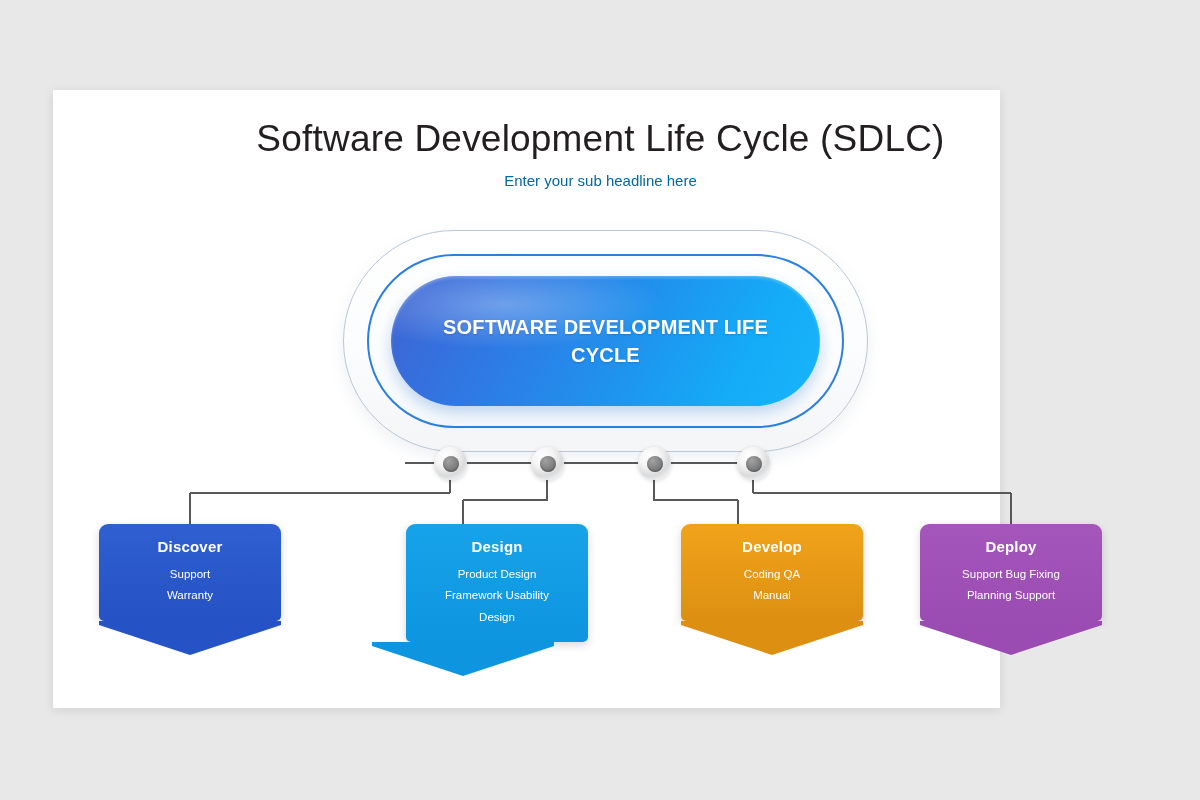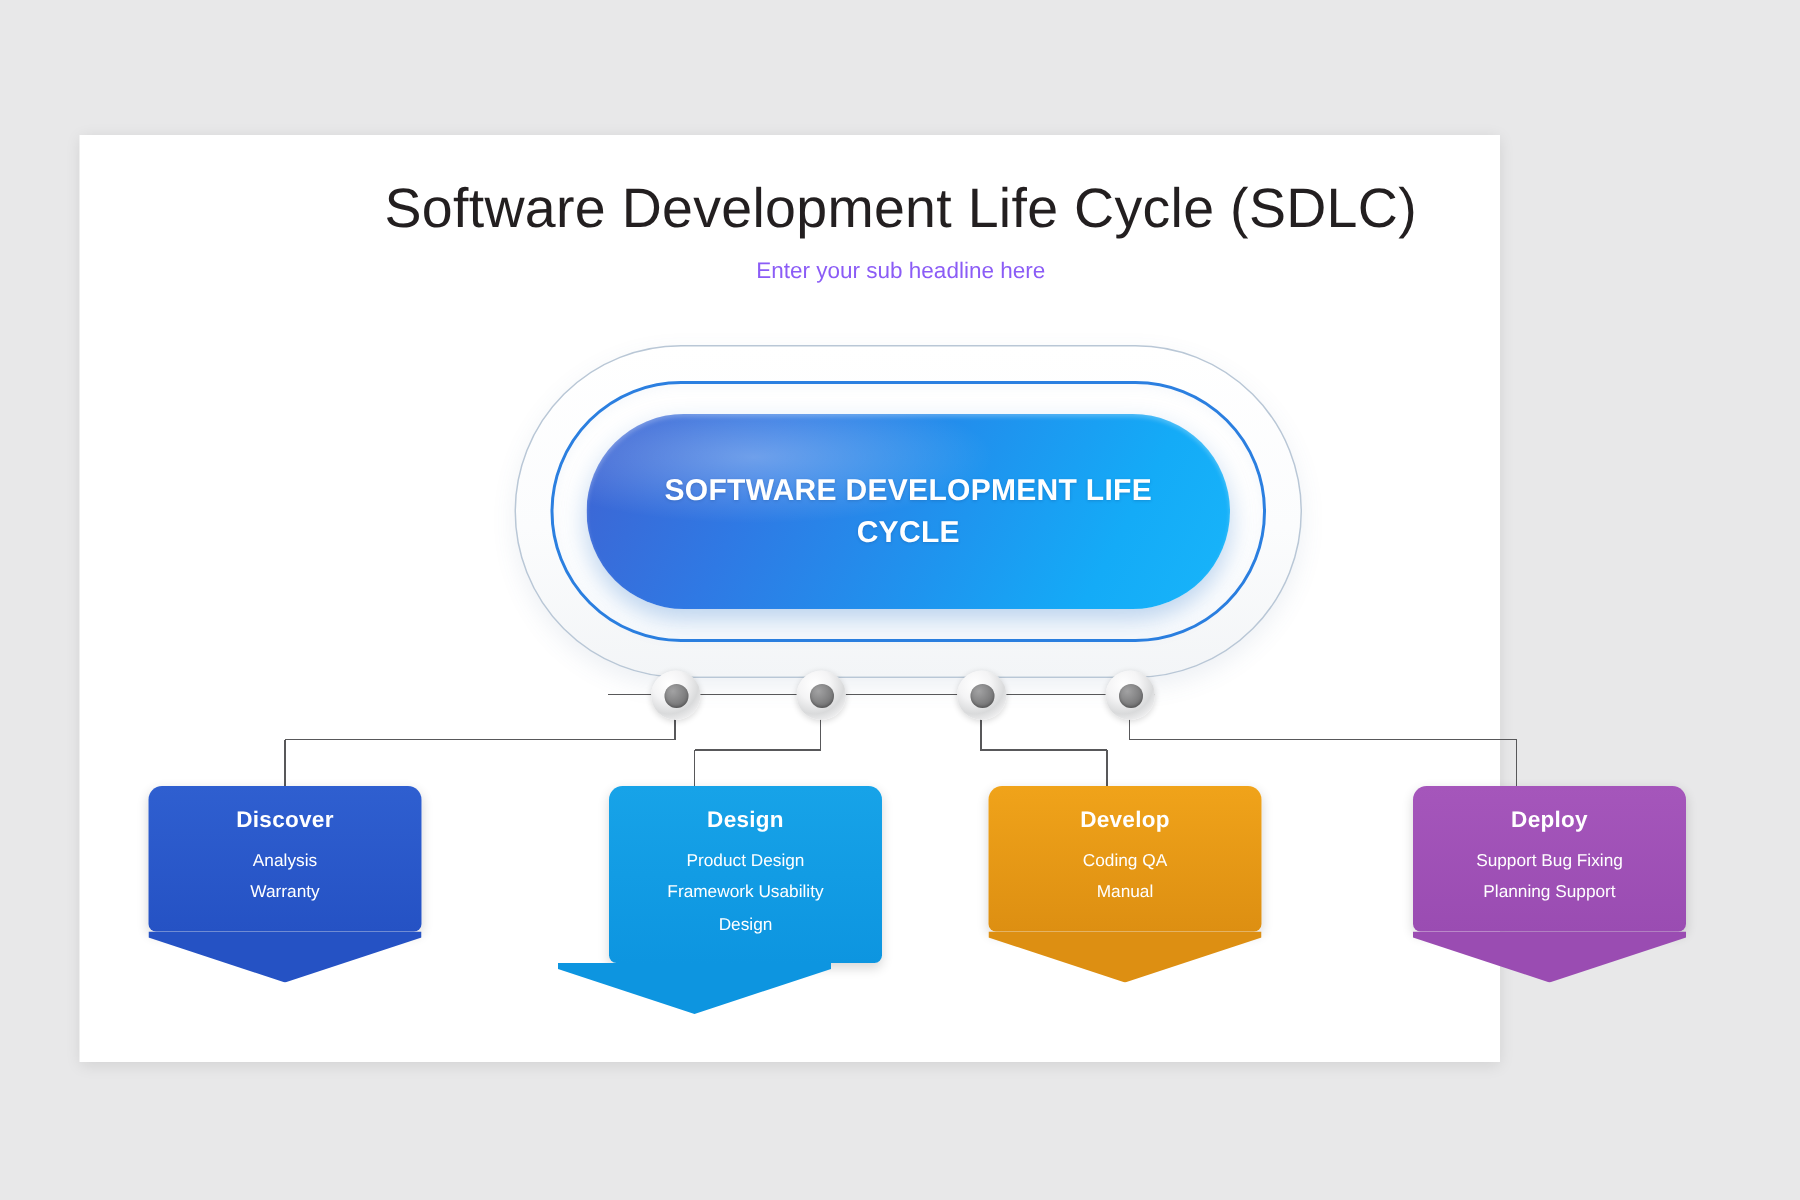--- a/index.html
+++ b/index.html
@@ -40,21 +40,21 @@
     white-space: nowrap;
   }
   #subtitle {
     position: absolute;
     left: 0;
     top: 82px;
     width: 1095px;
     text-align: center;
     font-size: 15px;
     font-weight: 400;
-    color: #8b5cf6;
+    color: #0369a1;
   }
 
   
   #pill-assembly {
     position: absolute;
     left: 290px;
     top: 140px;
     width: 525px;
     height: 235px;
   }
@@ -222,21 +222,21 @@
   </svg>
 
   <div class="node-sphere" style="left:381px; top:357px;"></div>
   <div class="node-sphere" style="left:478px; top:357px;"></div>
   <div class="node-sphere" style="left:585px; top:357px;"></div>
   <div class="node-sphere" style="left:684px; top:357px;"></div>
 
   <div class="card" style="left:46px; top:434px;">
     <div class="card-body" style="background:linear-gradient(180deg,#2f5fd0 0%,#2552c4 100%);">
       <div class="card-title">Discover</div>
-      <div class="card-line">Analysis</div>
+      <div class="card-line">Support</div>
       <div class="card-line">Warranty</div>
     </div>
     <div class="card-tip">
       <svg viewBox="0 0 182 34" width="182" height="34">
           <path d="M0,0 L182,0 L182,4 L91,34 L0,4 Z" fill="#2552c4"></path>
         </svg>
     </div>
   </div>
 
   <div class="card" style="left:319px; top:434px;padding-left:34px;">
@@ -246,34 +246,34 @@
       <div class="card-line">Framework Usability</div>
       <div class="card-line">Design</div>
     </div>
     <div class="card-tip">
       <svg viewBox="0 0 182 34" width="182" height="34">
           <path d="M0,0 L182,0 L182,4 L91,34 L0,4 Z" fill="#0d95e0"></path>
         </svg>
     </div>
   </div>
 
-  <div class="card" style="left:606px; top:434px;">
+  <div class="card" style="left:628px; top:434px;">
     <div class="card-body" style="background:linear-gradient(180deg,#f0a31a 0%,#dd8f12 100%);">
       <div class="card-title">Develop</div>
       <div class="card-line">Coding QA</div>
       <div class="card-line">Manual</div>
     </div>
     <div class="card-tip">
       <svg viewBox="0 0 182 34" width="182" height="34">
           <path d="M0,0 L182,0 L182,4 L91,34 L0,4 Z" fill="#dd8f12"></path>
         </svg>
     </div>
   </div>
 
-  <div class="card" style="left:889px; top:434px;">
+  <div class="card" style="left:867px; top:434px;">
     <div class="card-body" style="background:linear-gradient(180deg,#a556bb 0%,#9a4cb2 100%);">
       <div class="card-title">Deploy</div>
       <div class="card-line">Support Bug Fixing</div>
       <div class="card-line">Planning Support</div>
     </div>
     <div class="card-tip">
       <svg viewBox="0 0 182 34" width="182" height="34">
           <path d="M0,0 L182,0 L182,4 L91,34 L0,4 Z" fill="#9a4cb2"></path>
         </svg>
     </div>

